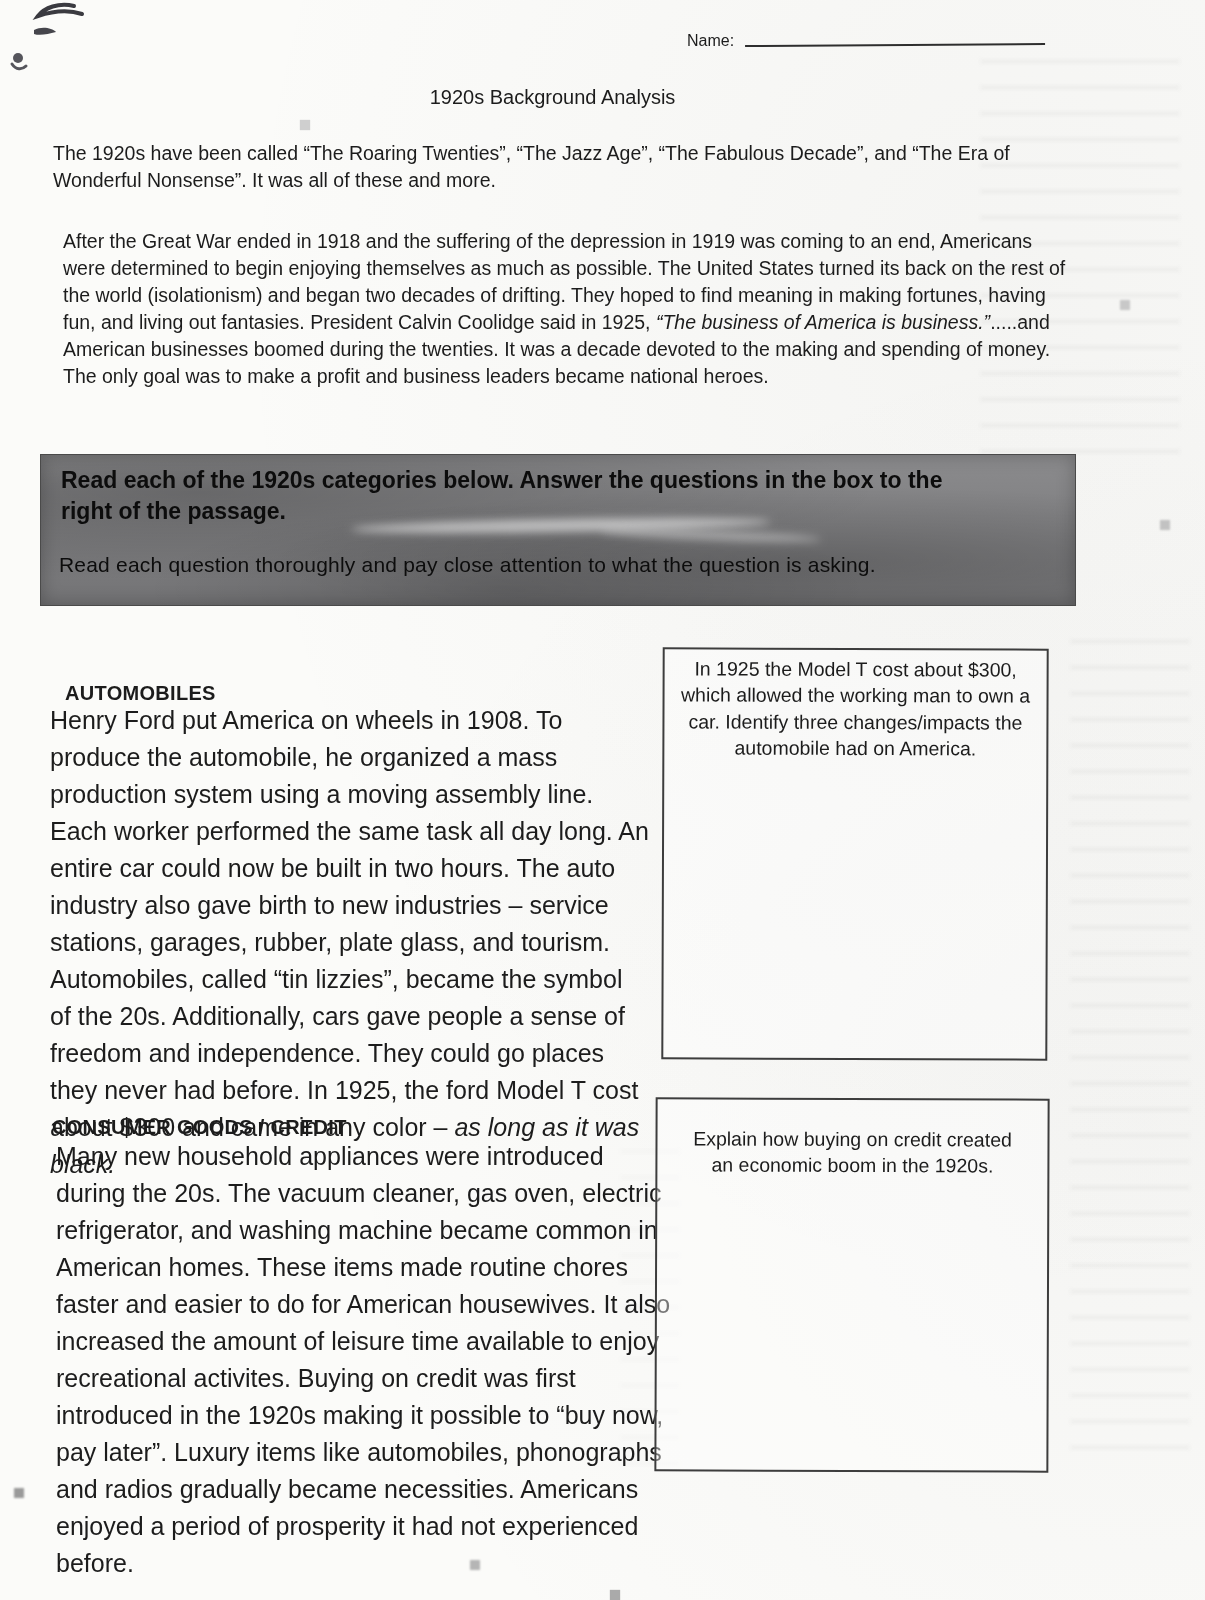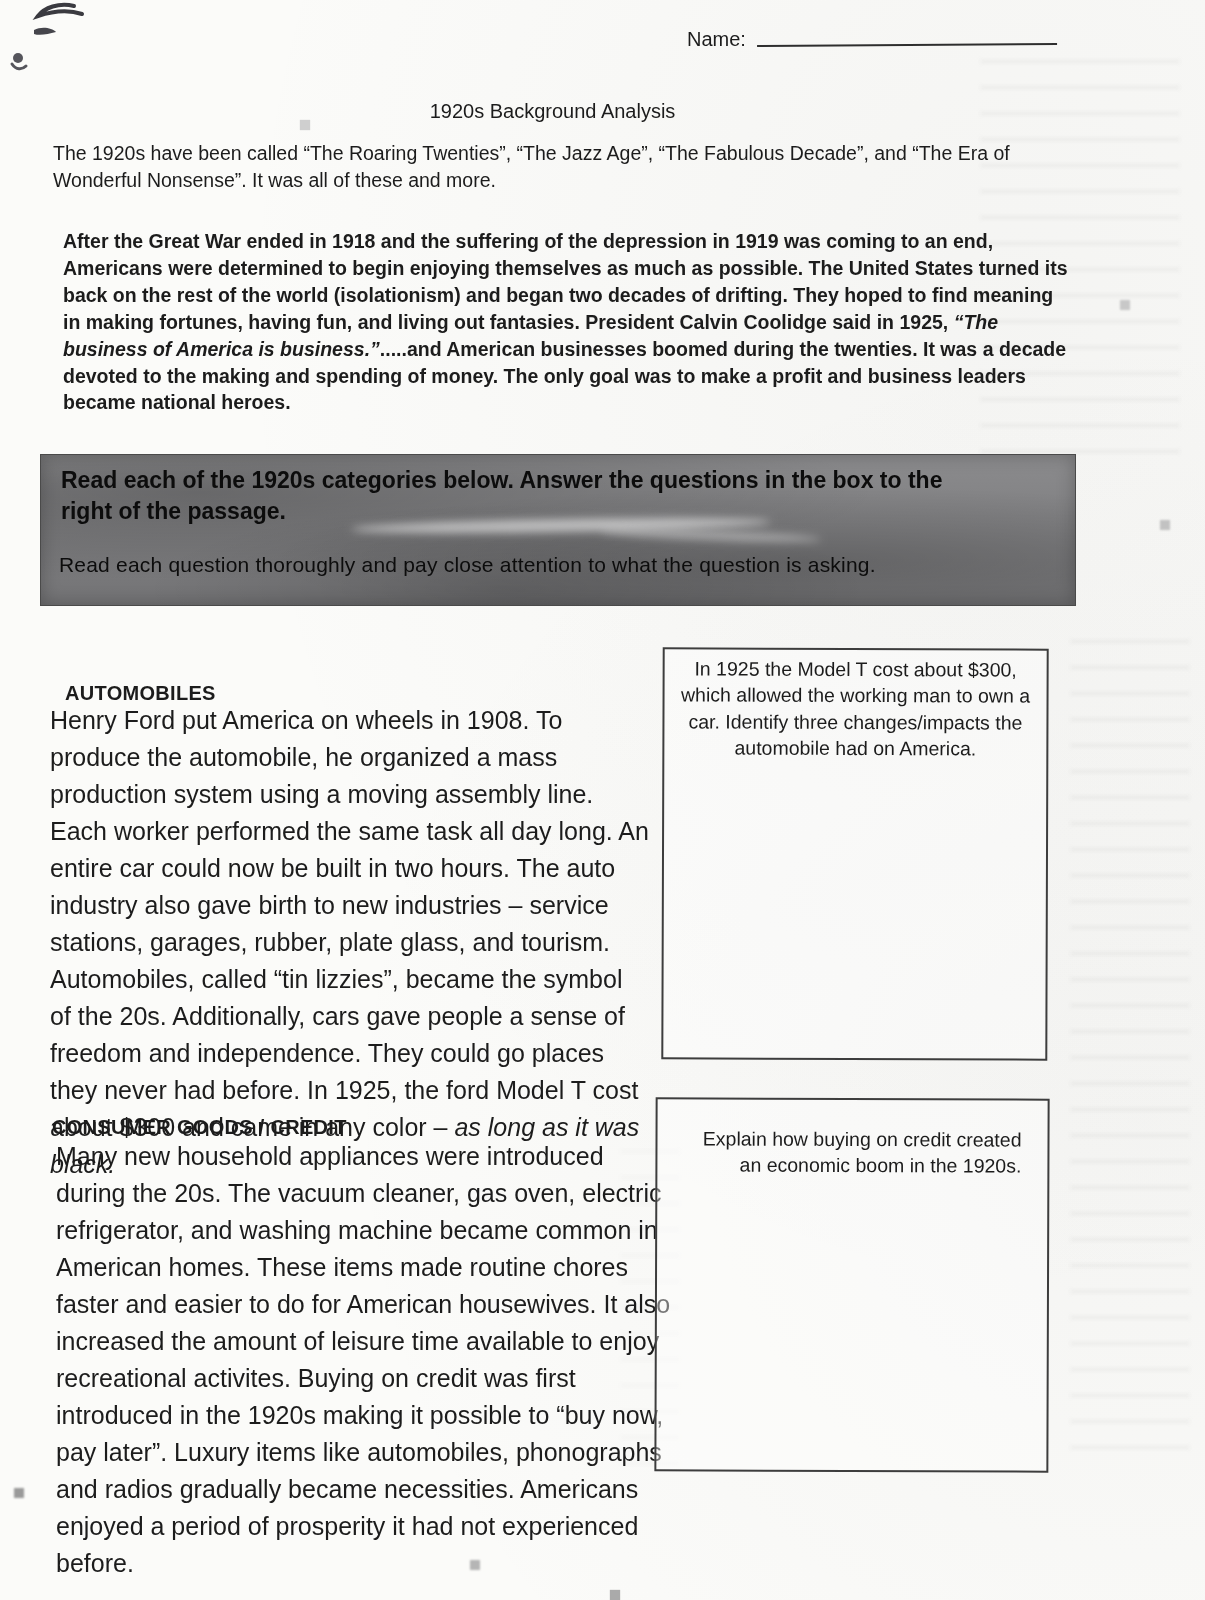--- a/index.html
+++ b/index.html
@@ -20,29 +20,29 @@
   .smudge{left:4px;top:0;width:130px;height:90px;}
   .bleed{
     background:repeating-linear-gradient(180deg, rgba(130,130,130,0.10) 0 3px, transparent 3px 26px);
     filter:blur(2px);
     pointer-events:none;
   }
   .speckles{left:0;top:0;width:10px;height:10px;background:transparent;
     box-shadow: 14px 1488px 2px #9a9a9a, 470px 1560px 2px #b5b5b5, 1160px 520px 2px #c2c2c2,
                 1120px 300px 2px #c8c8c8, 610px 1590px 1px #aaa, 300px 120px 1px #cfcfcf;}
   
-  .name-row{left:687px;top:26px;font-size:20px;}
+  .name-row{left:687px;top:26px;font-size:16px;}
   .name-label{display:inline-block;vertical-align:bottom;}
   .name-line{display:inline-block;width:300px;height:18px;margin-left:6px;
     border-bottom:2px solid #2e2e2e;transform:rotate(-0.4deg);}
-  .title{left:0;right:100px;top:86px;text-align:center;font-size:20px;font-weight:400;margin:14px;}
+  .title{left:0;right:100px;top:86px;text-align:center;font-size:20px;font-weight:400;margin:0;}
   
   .p-intro{font-size:19.5px;line-height:1.38;margin:0;}
   .p1{left:53px;top:140px;width:1000px;}
-  .p2{left:63px;top:228px;width:1012px;font-weight:bold;}
+  .p2{left:63px;top:228px;width:1012px;}
   em{font-style:italic;}
   
   .band{
     left:40px;top:454px;width:1034px;height:150px;
     background:
       radial-gradient(ellipse at 15% 25%, rgba(0,0,0,0.22), transparent 55%),
       radial-gradient(ellipse at 75% 70%, rgba(0,0,0,0.18), transparent 50%),
       radial-gradient(ellipse at 45% 90%, rgba(0,0,0,0.15), transparent 45%),
       linear-gradient(180deg,#8b8b8d,#737375);
     border:1px solid #4a4a4a;
@@ -71,21 +71,21 @@
   
   .qbox{
     border:2px solid #3d3d3d;
     background:rgba(255,255,255,0.4);
     box-sizing:border-box;
   }
   .qbox1{left:662px;top:648px;width:386px;height:412px;transform:rotate(0.2deg);}
   .qbox2{left:655px;top:1098px;width:394px;height:374px;transform:rotate(0.2deg);}
   .qtext{font-size:19.5px;line-height:1.35;text-align:center;margin:0;}
   .qtext1{padding:6px 10px 0 10px;}
-  .qtext2{padding:26px 26px 0 26px;text-align:right;}
+  .qtext2{padding:26px 26px 0 26px;}
 </style>
 </head>
 <body>
 
 <div class="page">
 
   <div class="abs smudge">
     <svg width="130" height="90" viewBox="0 0 130 90">
       <path d="M70,6 C55,2 40,8 34,16 C52,10 66,10 78,14" fill="none" stroke="#3a3a40" stroke-width="4" stroke-linecap="round"></path>
       <path d="M30,30 C38,26 48,28 52,32 C44,34 36,36 30,34 Z" fill="#45454c"></path>

